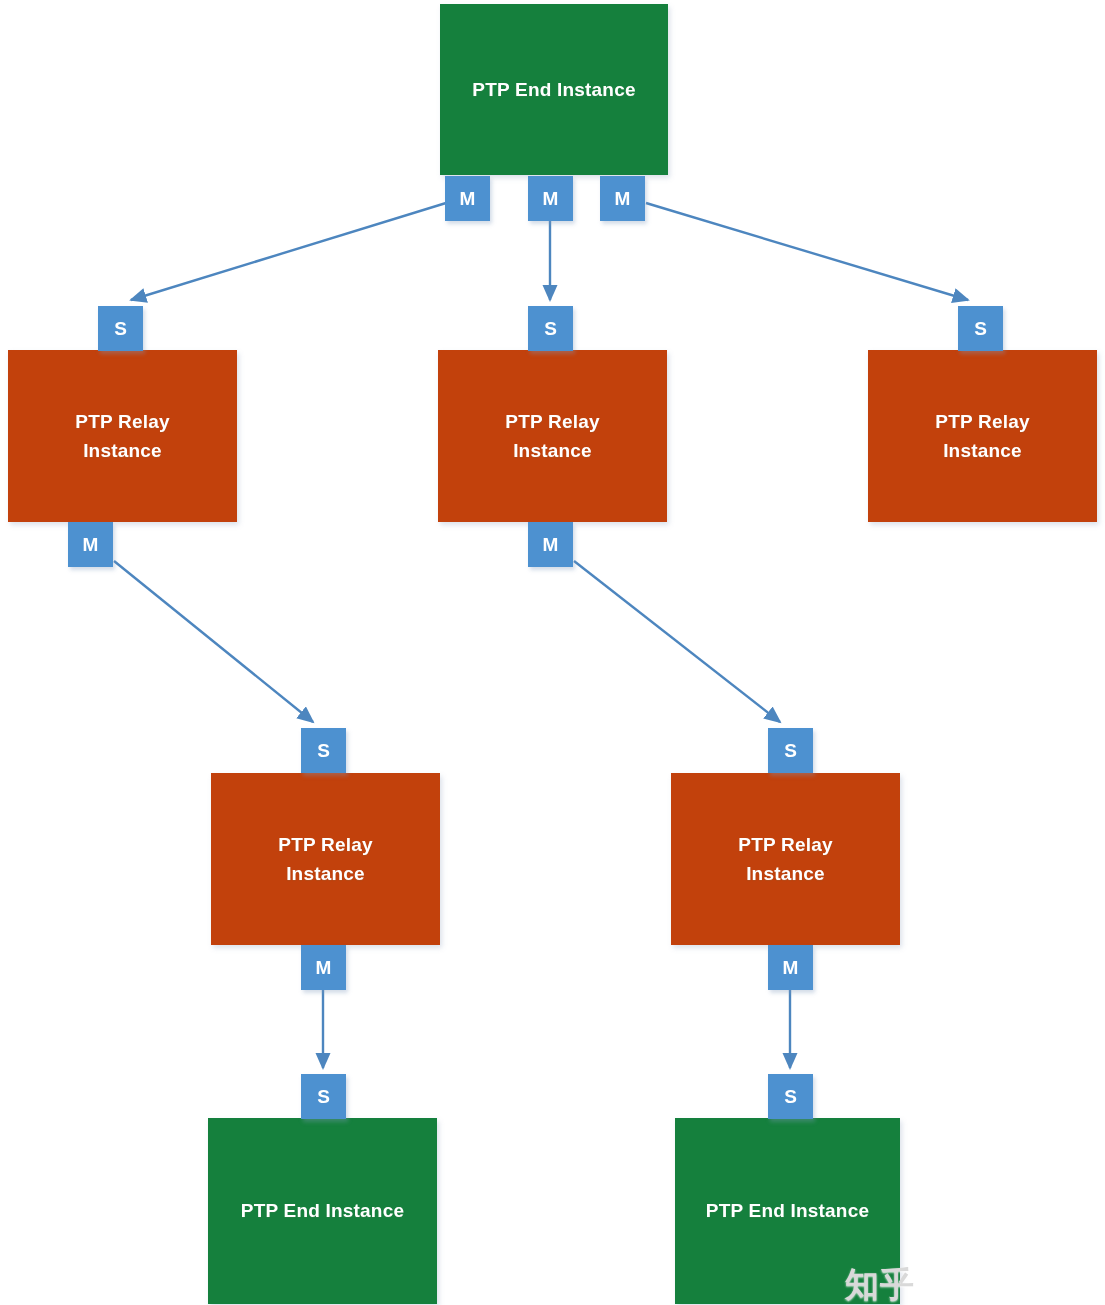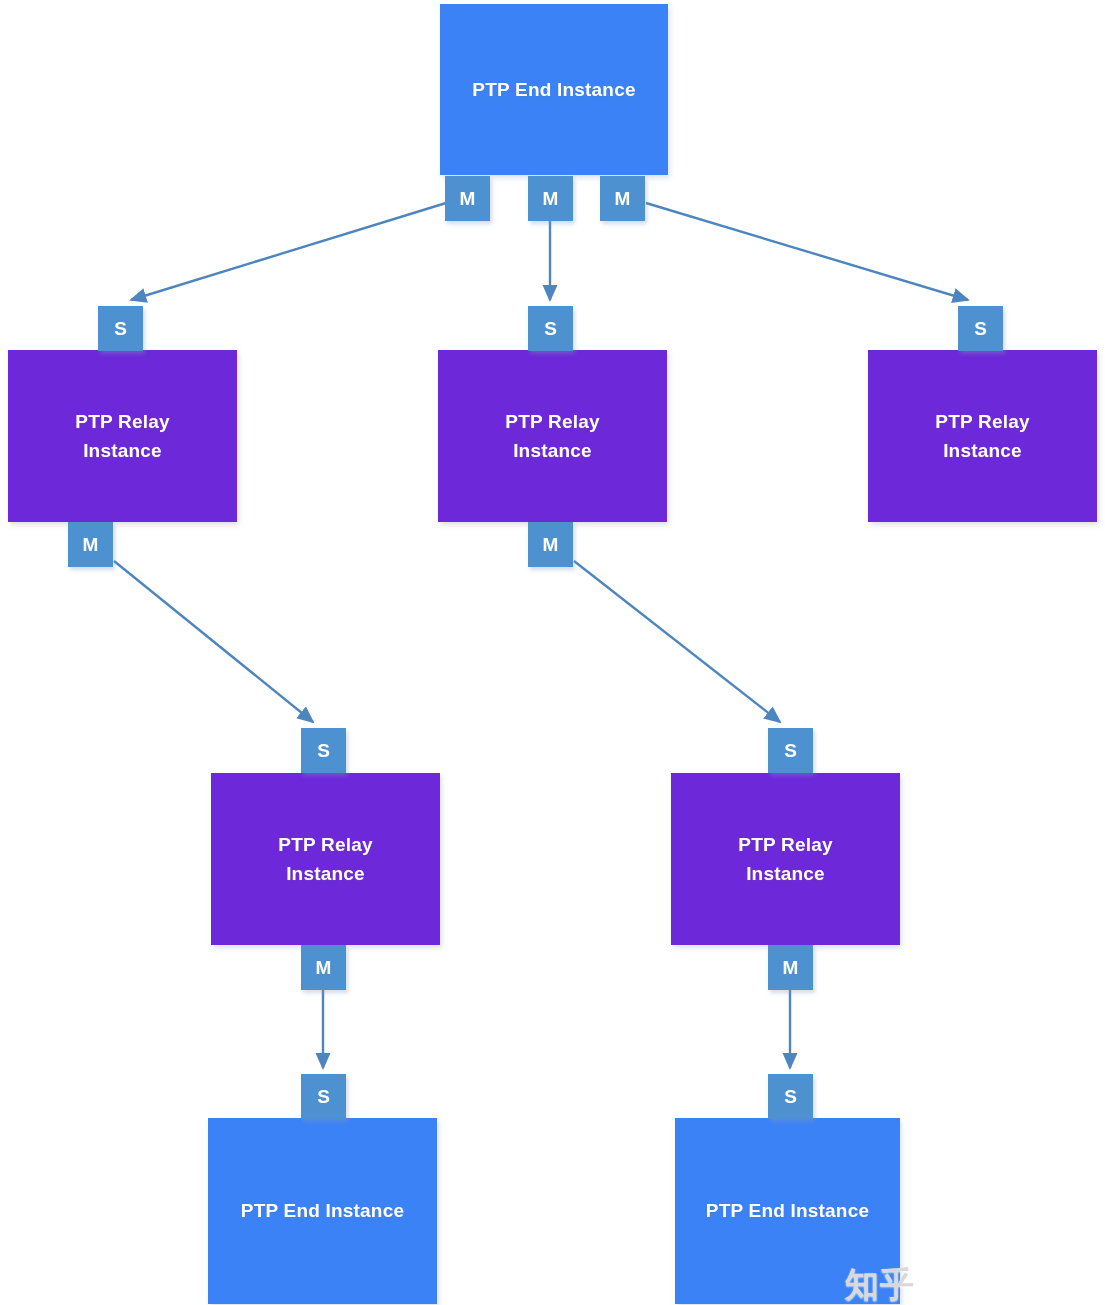--- a/index.html
+++ b/index.html
@@ -34,24 +34,24 @@
     justify-content: center;
     text-align: center;
     color: #ffffff;
     font-weight: bold;
     font-size: 19px;
     line-height: 1.55;
     letter-spacing: 0.2px;
     box-shadow: 2px 3px 5px rgba(140,160,190,0.30);
   }
   .node-end {
-    background: #3b82f6;
+    background: #15803d;
   }
   .node-relay {
-    background: #6d28d9;
+    background: #c2410c;
   }
   .node-label {
     padding: 0 10px;
     white-space: pre-line;
     text-shadow: 0 1px 1px rgba(110,130,100,0.18);
   }
   .badge {
     position: absolute;
     box-sizing: border-box;
     width: 45px;

